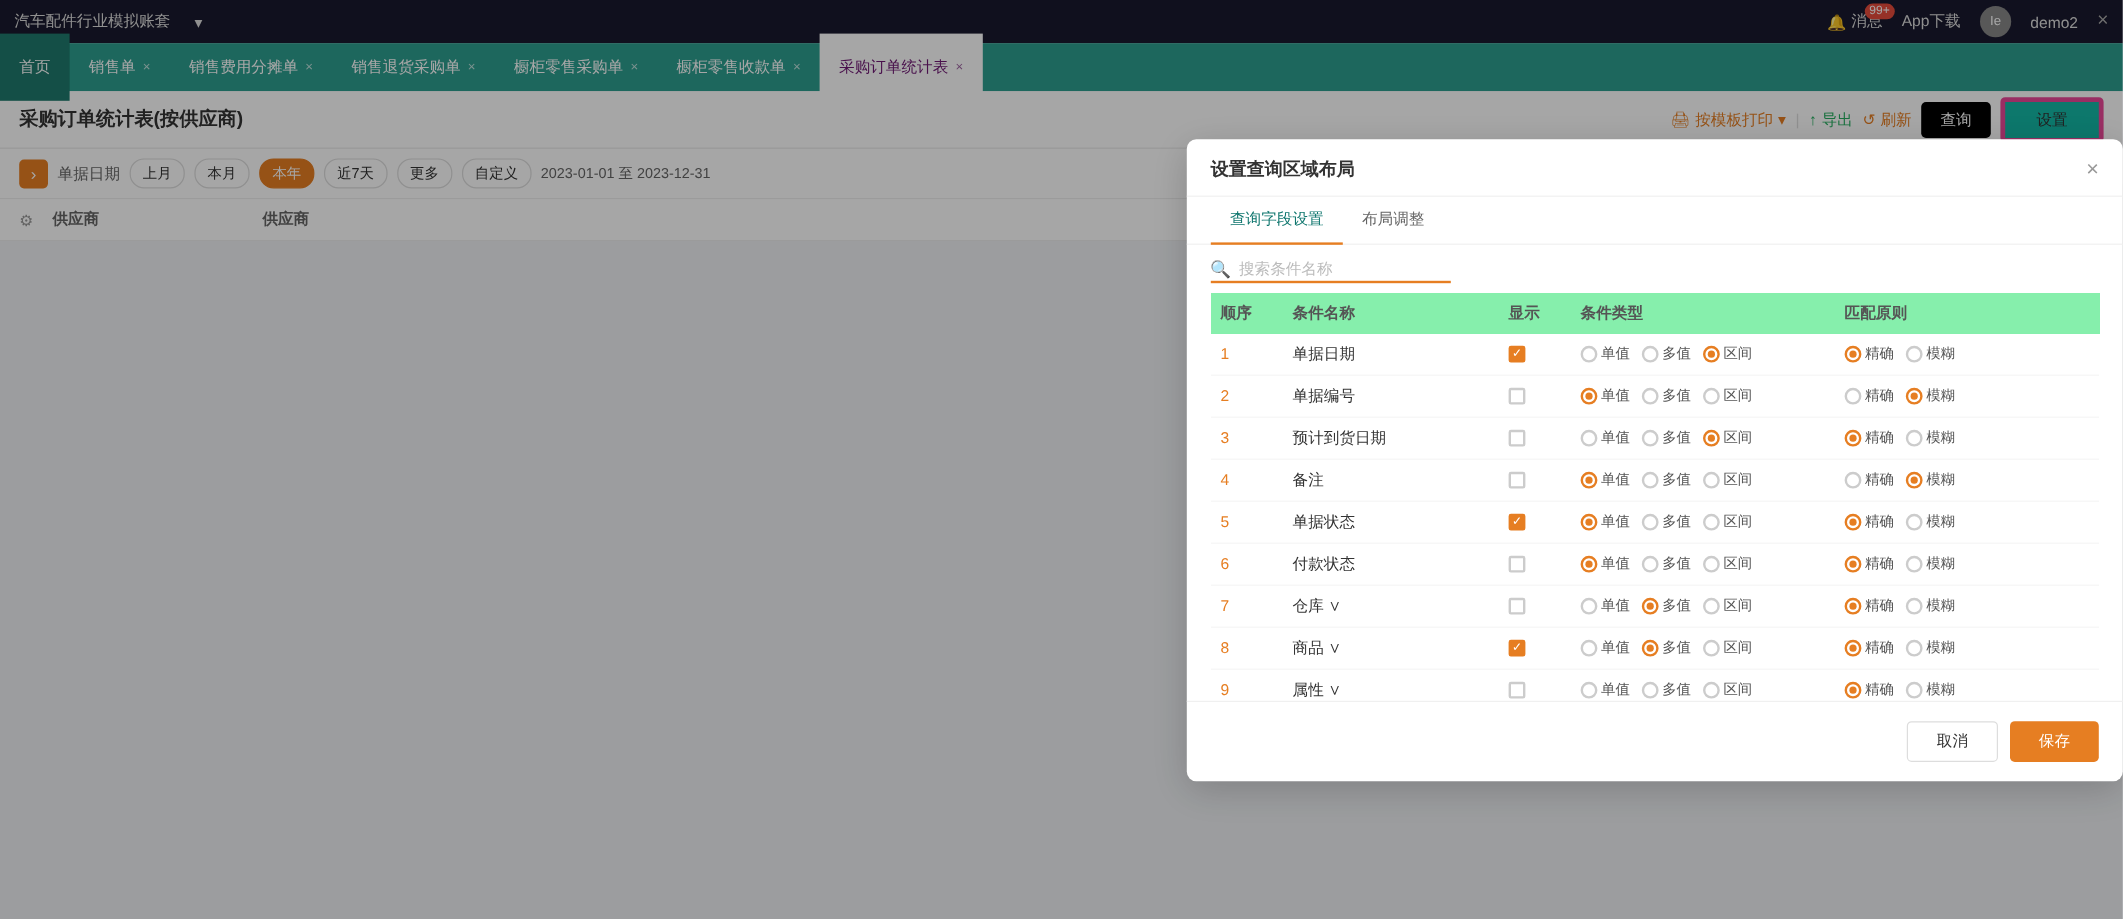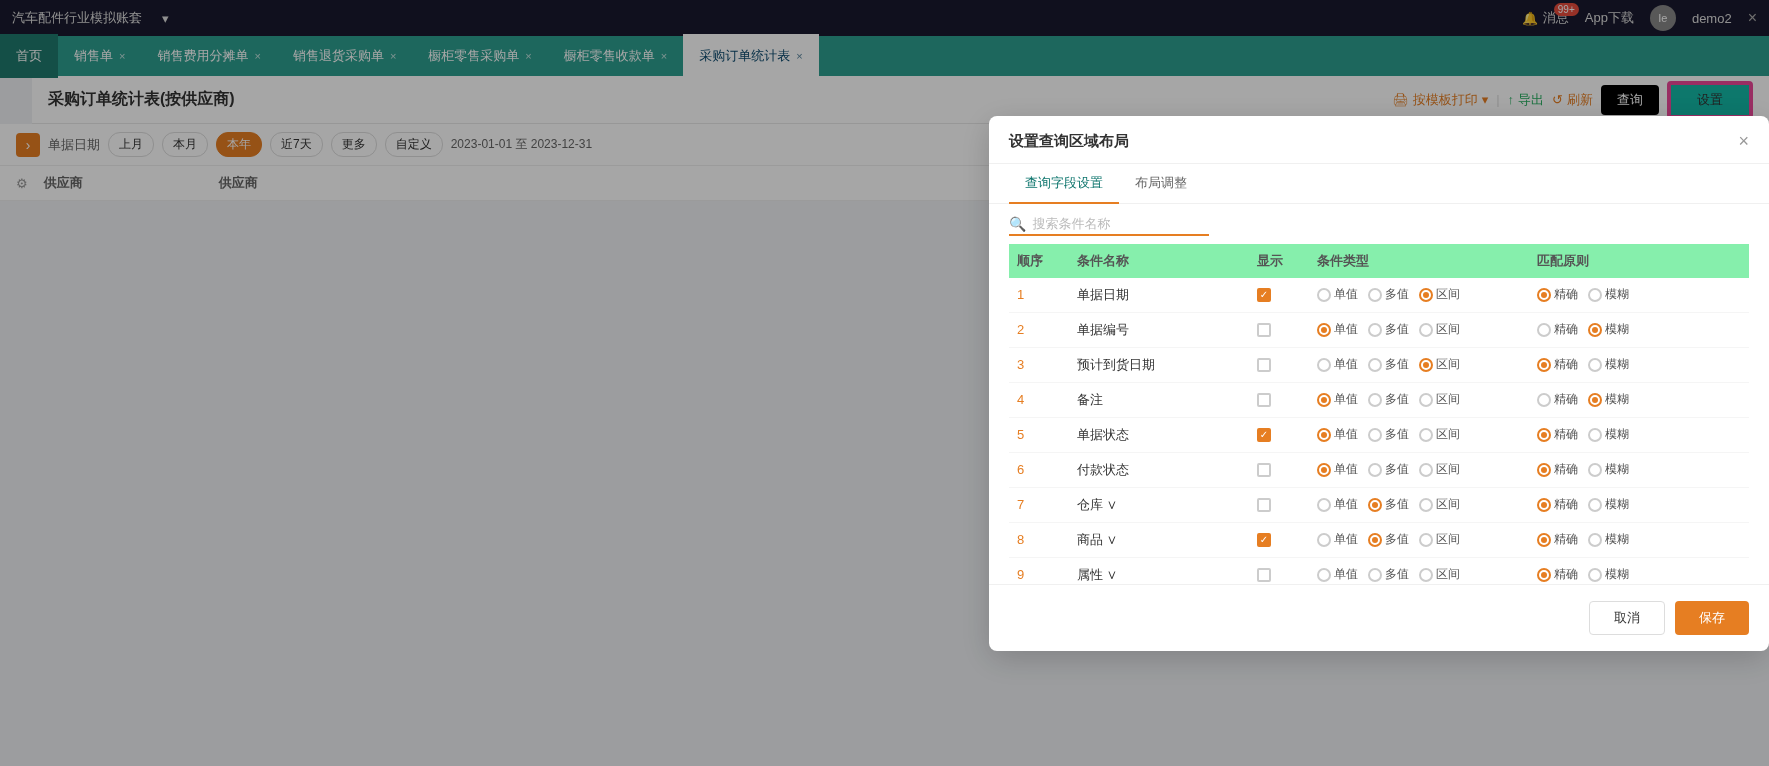--- a/index.html
+++ b/index.html
@@ -26,44 +26,43 @@
     
     .nav-bar {
       height: 40px;
       background: #2d9e8f;
       display: flex;
       align-items: center;
       padding: 0 0;
       gap: 0;
     }
     .nav-item {
-      height: 44px;
+      height: 56px;
       display: flex;
       align-items: center;
       padding: 0 16px;
       color: #fff;
       font-size: 13px;
       cursor: pointer;
       white-space: nowrap;
       position: relative;
     }
-    .nav-item.active { background: #fff; color: #0c4a6e; }
+    .nav-item.active { background: #fff; color: #701a75; }
     .nav-item .nav-close { margin-left: 6px; font-size: 11px; opacity: 0.7; }
     .nav-home { background: #1f7a6d; }
 
     
     .page-title-bar {
       height: 48px;
       background: #fff;
       display: flex;
       align-items: center;
       justify-content: space-between;
       padding: 0 16px;
       border-bottom: 1px solid #e8e8e8;
-      margin-left: 32px;
     }
     .page-title { font-size: 16px; font-weight: bold; color: #333; }
     .page-actions { display: flex; align-items: center; gap: 8px; }
     .btn-print { display: flex; align-items: center; gap: 4px; color: #e67e22; font-size: 13px; cursor: pointer; }
     .btn-export { display: flex; align-items: center; gap: 4px; color: #27ae60; font-size: 13px; cursor: pointer; }
     .btn-refresh { display: flex; align-items: center; gap: 4px; color: #e67e22; font-size: 13px; cursor: pointer; }
     .btn-query { background: #000000; color: #fff; border: none; padding: 6px 16px; border-radius: 4px; cursor: pointer; font-size: 13px; }
     .btn-settings { background: #14b8a6; color: #333; border: 4px solid #ec4899; padding: 6px 26px; border-radius: 4px; cursor: pointer; font-size: 13px; }
 
     

